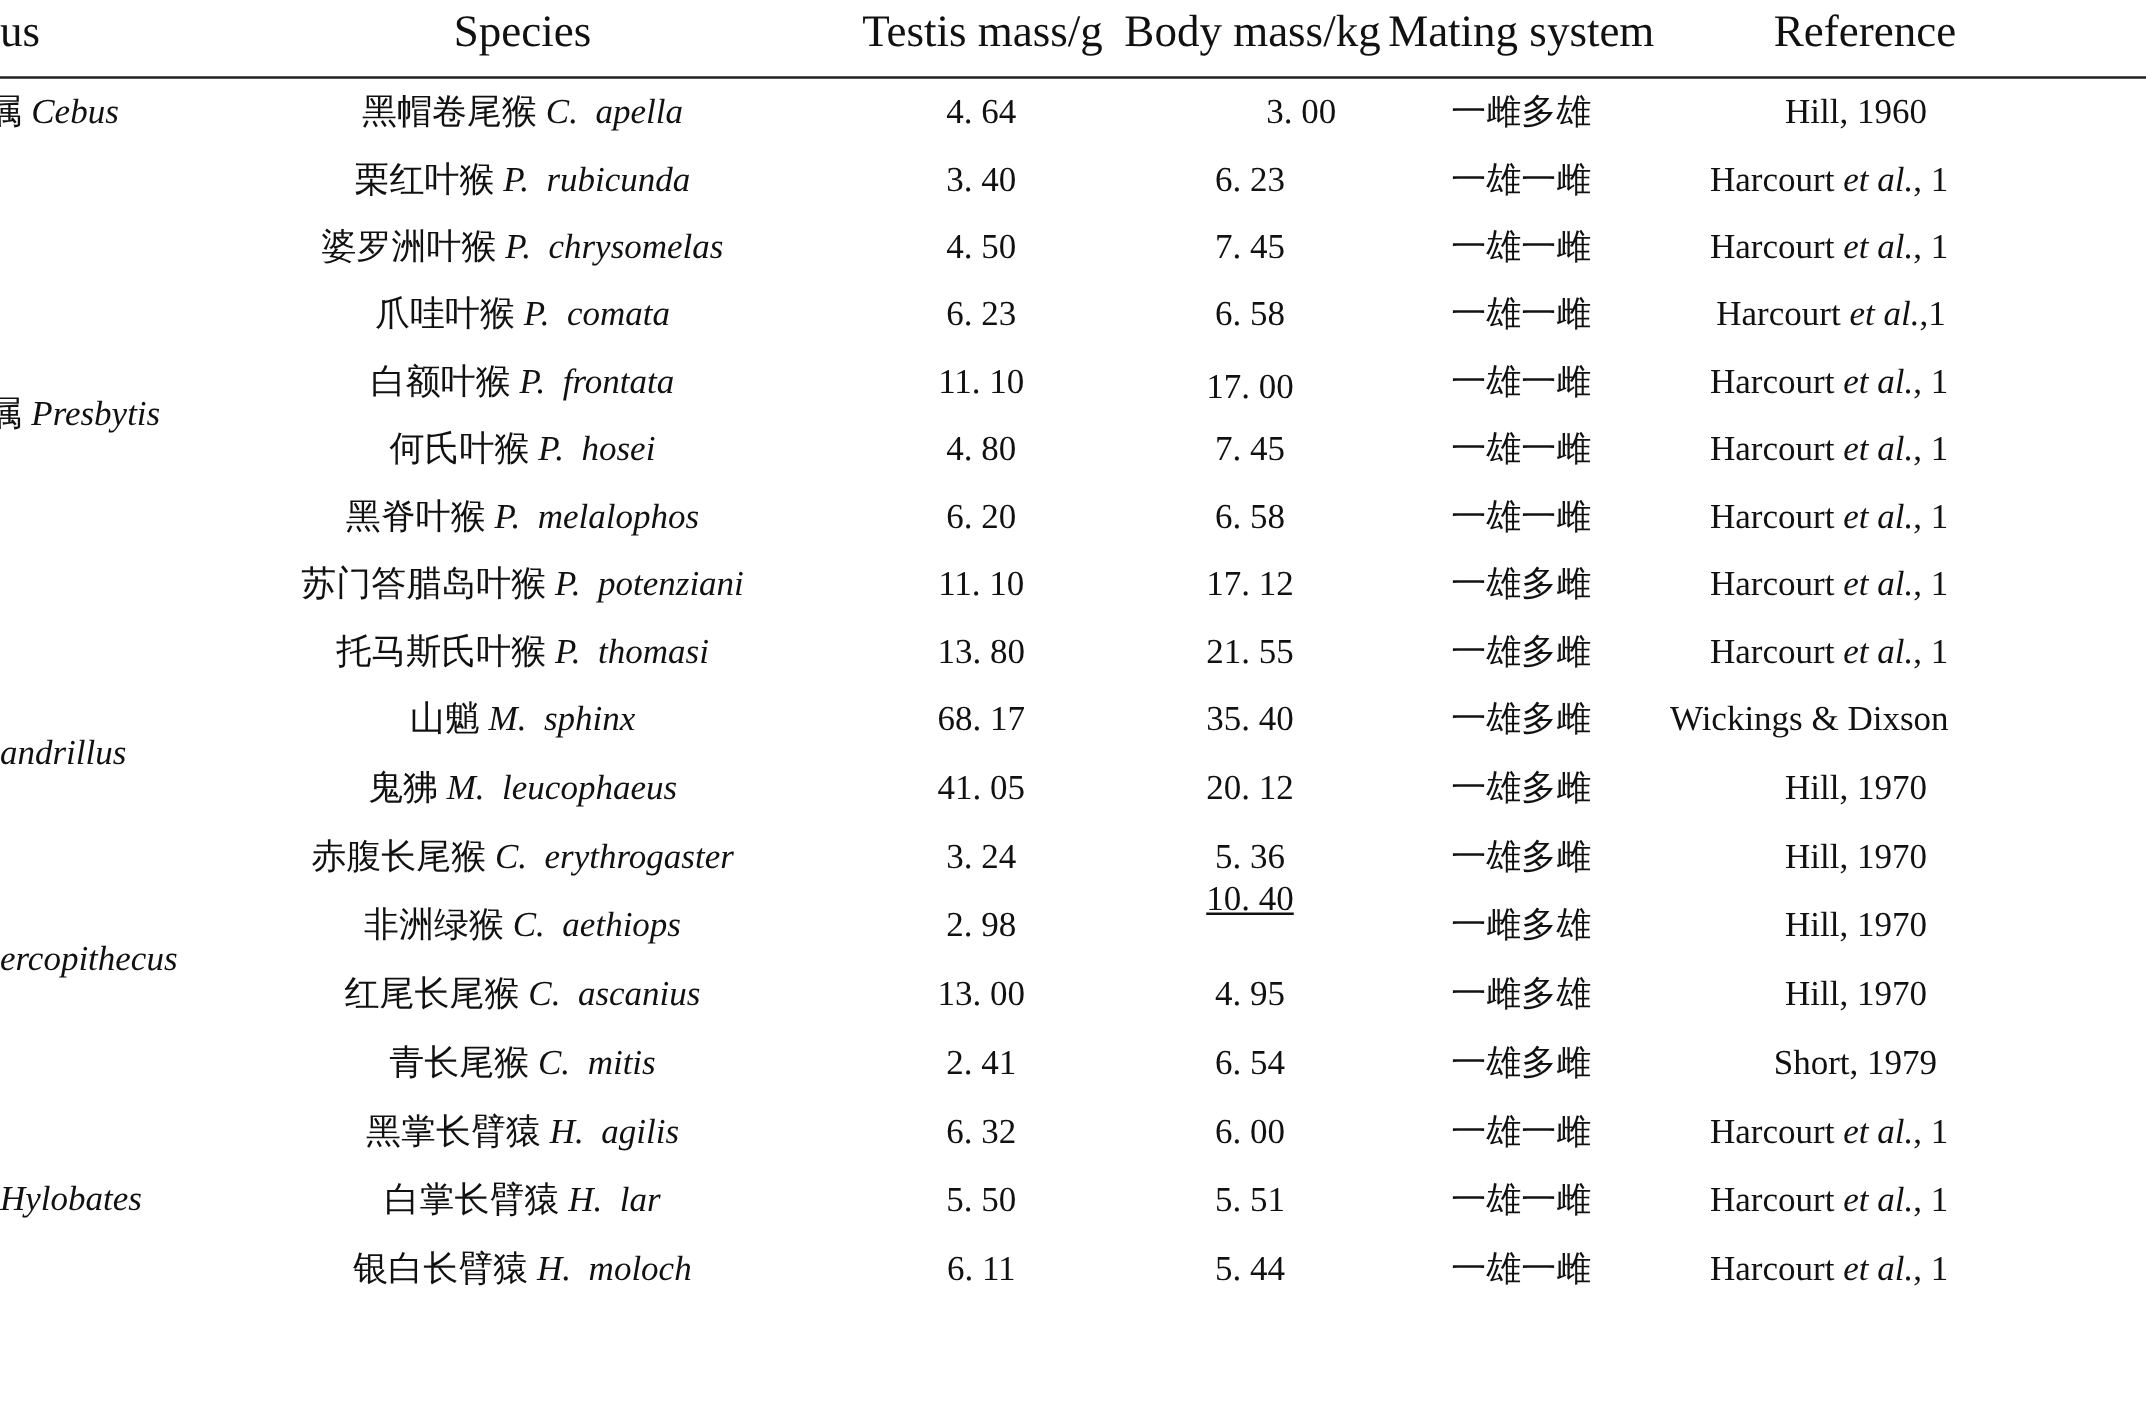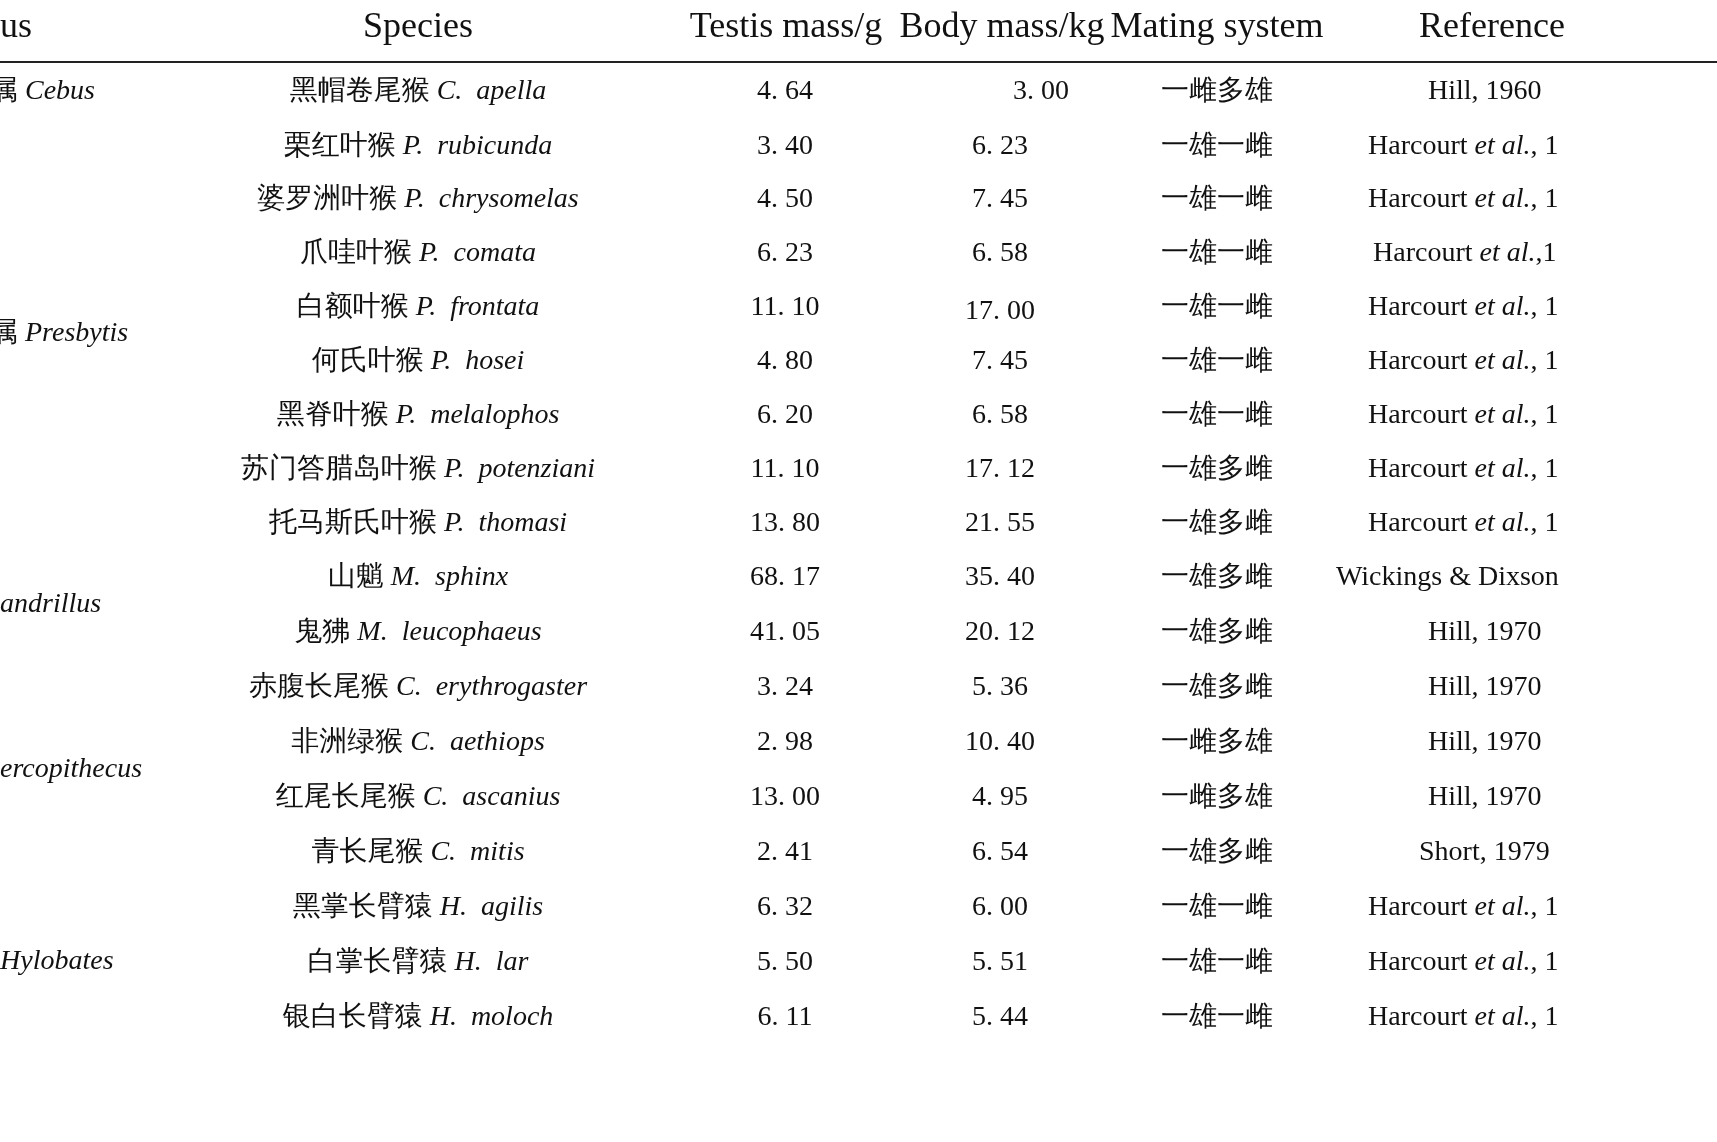--- a/index.html
+++ b/index.html
@@ -112,21 +112,21 @@
       <div>
         <div class="cell center" style="left: 418px; top: 666px;"><span>赤腹长尾猴</span> <span class="it">C.</span>&nbsp;&nbsp;<span class="it">erythrogaster</span></div>
         <div class="cell center" style="left: 785px; top: 666px;">3. 24</div>
         <div class="cell center" style="left: 1000px; top: 666px;">5. 36</div>
         <div class="cell center" style="left: 1217px; top: 666px;">一雄多雌</div>
         <div class="cell" style="top: 666px; left: 1428px;"><span>Hill</span><span>, 1970</span></div>
       </div>
       <div>
         <div class="cell center" style="left: 418px; top: 721px; text-align: right;"><span>非洲绿猴</span> <span class="it">C.</span>&nbsp;&nbsp;<span class="it">aethiops</span></div>
         <div class="cell center" style="left: 785px; top: 721px;">2. 98</div>
-        <div class="cell center" style="left: 1000px; top: 721px;">10. 40</div>
+        <div class="cell center" style="left: 1000px; top: 700px; text-decoration: underline;">10. 40</div>
         <div class="cell center" style="left: 1217px; top: 721px;">一雌多雄</div>
         <div class="cell" style="top: 721px; left: 1428px;"><span>Hill</span><span>, 1970</span></div>
       </div>
       <div>
         <div class="cell center" style="left: 418px; top: 776px;"><span>红尾长尾猴</span> <span class="it">C.</span>&nbsp;&nbsp;<span class="it">ascanius</span></div>
         <div class="cell center" style="left: 785px; top: 776px;">13. 00</div>
         <div class="cell center" style="left: 1000px; top: 776px;">4. 95</div>
         <div class="cell center" style="left: 1217px; top: 776px;">一雌多雄</div>
         <div class="cell" style="top: 776px; left: 1428px;"><span>Hill</span><span>, 1970</span></div>
       </div>

